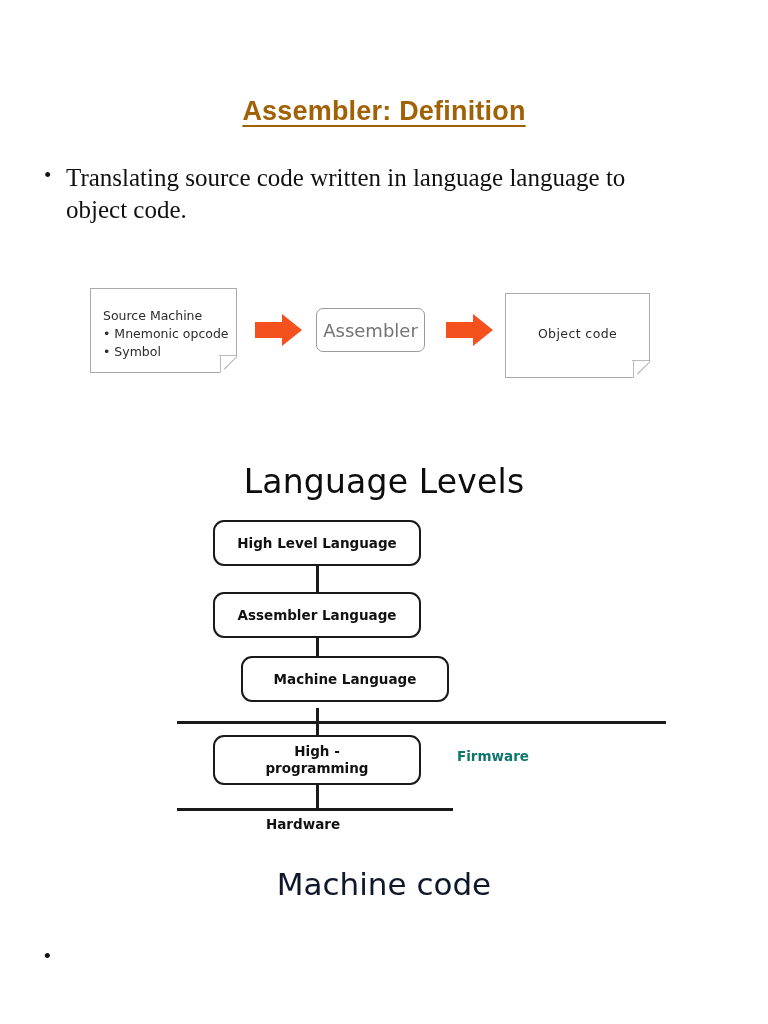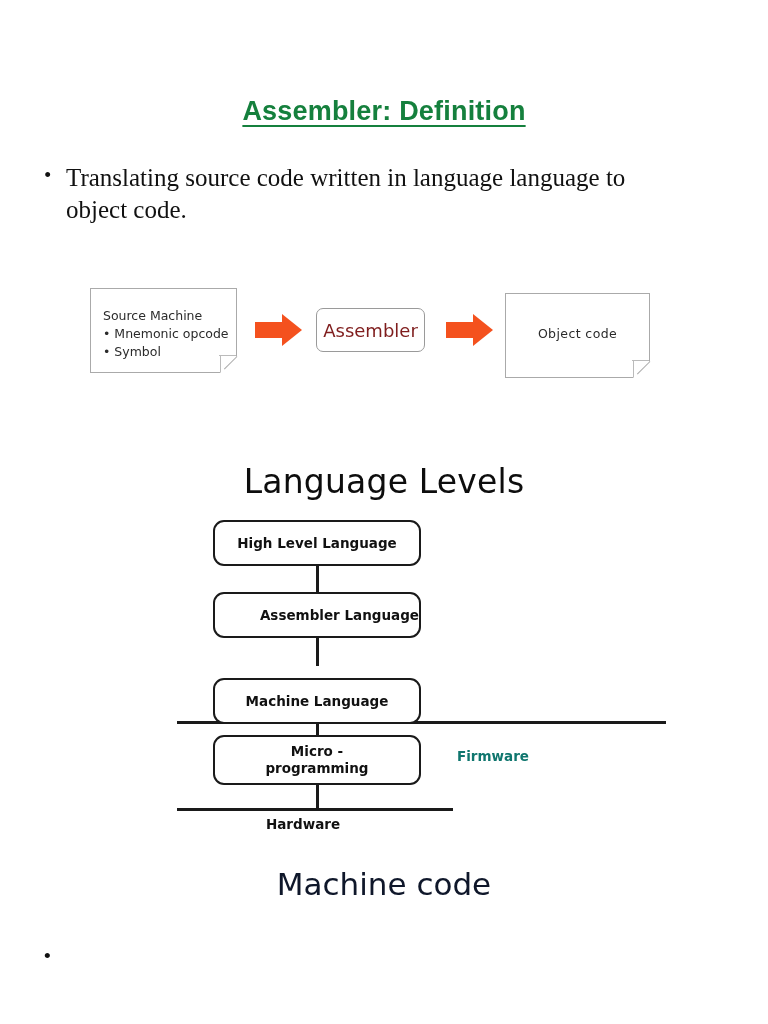--- a/index.html
+++ b/index.html
@@ -20,21 +20,21 @@
   
   #slide-title {
     position: absolute;
     top: 96px;
     left: 0;
     width: 768px;
     text-align: center;
     font-family: "Liberation Sans", sans-serif;
     font-size: 27px;
     font-weight: bold;
-    color: #15803d;
+    color: #a16207;
     letter-spacing: 0.2px;
   }
   #slide-title .ul {
     text-decoration: underline;
     text-underline-offset: 5px;
     text-decoration-thickness: 2px;
   }
 
   
   .bullet-row {
@@ -166,21 +166,21 @@
     height: 44px;
     border: 1px solid #9a9a9a;
     border-radius: 7px;
     background: #fff;
     box-sizing: border-box;
     display: flex;
     align-items: center;
     justify-content: center;
     font-family: "DejaVu Sans", sans-serif;
     font-size: 18px;
-    color: #7f1d1d;
+    color: #737373;
   }
 
   .arrow-right {
     position: absolute;
     width: 48px;
     height: 34px;
   }
   .arrow-right svg { display: block; }
   #arrow-1 { left: 255px; top: 31px; }
   #arrow-2 { left: 446px; top: 31px; }
@@ -219,22 +219,22 @@
     justify-content: center;
     text-align: center;
     font-family: "DejaVu Sans", sans-serif;
     font-weight: bold;
     font-size: 13.5px;
     color: #111;
     line-height: 1.25;
     z-index: 2;
   }
   #ll-box-0 { top: 520px; height: 46px; justify-content: center; }
-  #ll-box-1 { top: 592px; height: 46px; justify-content: flex-end; }
-  #ll-box-2 { top: 678px; height: 46px; }
+  #ll-box-1 { top: 592px; height: 46px; }
+  #ll-box-2 { top: 656px; height: 46px; margin-left: 28px; }
   #ll-box-3 { top: 735px; height: 50px; }
 
   .ll-connector {
     position: absolute;
     left: 316px;
     width: 2.5px;
     background: #1a1a1a;
     z-index: 1;
   }
   #conn-0 { top: 564px; height: 30px; }
@@ -347,21 +347,21 @@
     <span>High Level Language</span>
   </div>
   <div class="ll-box" id="ll-box-1">
     <span>Assembler Language</span>
   </div>
   <div class="ll-box" id="ll-box-2">
     <span>Machine Language</span>
   </div>
   <div class="ll-box" id="ll-box-3">
     <span>
-      <span>Micro -</span><br>
+      <span>High -</span><br>
       <span>programming</span>
     </span>
   </div>
 
   <div id="label-firmware">Firmware</div>
   <div id="label-hardware">Hardware</div>
 </div>
 
 <div id="machine-code-heading">Machine code</div>
 

